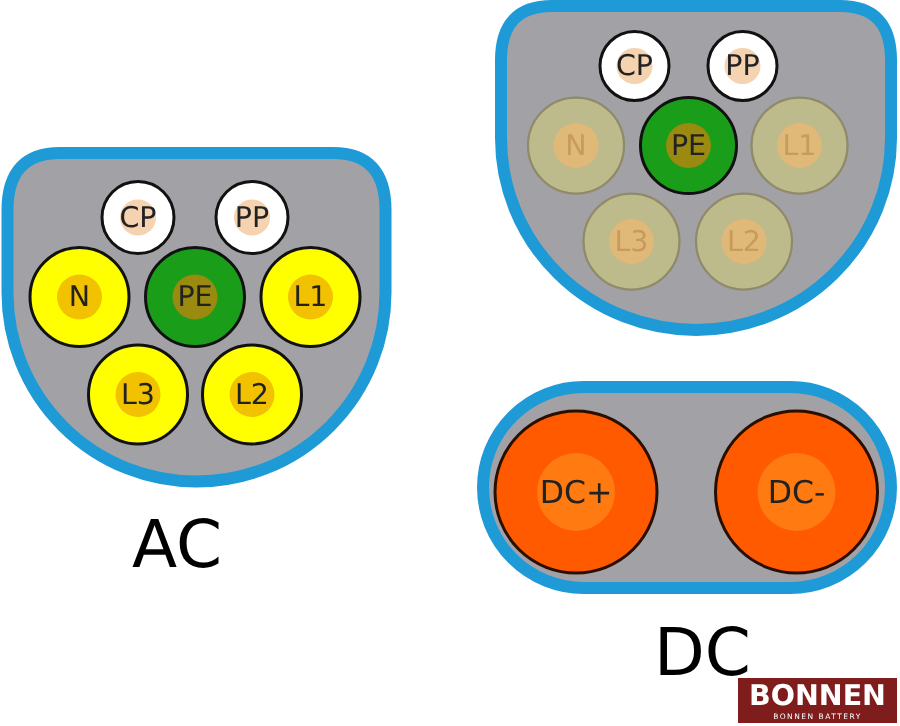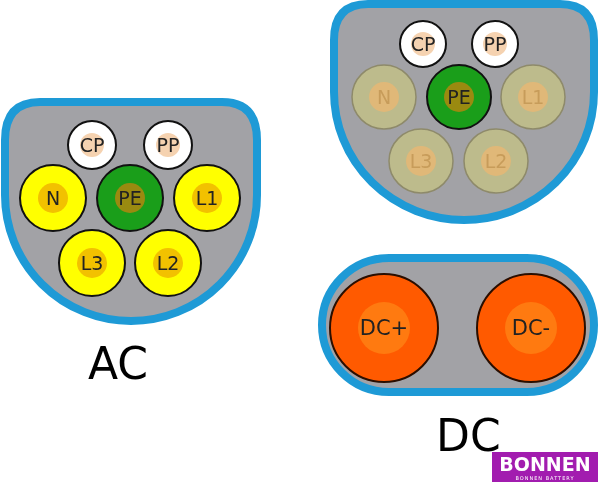--- a/index.html
+++ b/index.html
@@ -1,21 +1,21 @@
 <!DOCTYPE html>
 <html><head>
   <meta charset="utf-8">
   <style>
     html, body { margin: 0; padding: 0; background: #ffffff; }
     body { width: 600px; height: 484px; position: relative; overflow: hidden;
            font-family: "DejaVu Sans", sans-serif; }
     svg { position: absolute; left: 0; top: 0; }
     .pin-label { font-family: "DejaVu Sans", sans-serif; font-size: 19px; text-anchor: middle; dominant-baseline: central; }
     .big-label { position: absolute; font-family: "DejaVu Sans", sans-serif; font-size: 44px; color: #000; }
-    .logo { position: absolute; left: 492px; top: 452px; width: 106px; height: 30px; background: #a21caf;
+    .logo { position: absolute; left: 492px; top: 452px; width: 106px; height: 30px; background: #7f1d1d;
             color: #fff; text-align: center; }
     .logo-main { font-family: "DejaVu Sans", sans-serif; font-weight: bold; font-size: 19px; line-height: 21px; letter-spacing: 0px; display:block; padding-top:2px;}
     .logo-sub { font-family: "DejaVu Sans", sans-serif; font-size: 5px; line-height: 6px; letter-spacing: 1px; display:block; }
   </style>
 </head>
 <body>
 
 <svg width="600" height="484" viewBox="0 0 600 484">
 
   <g>

